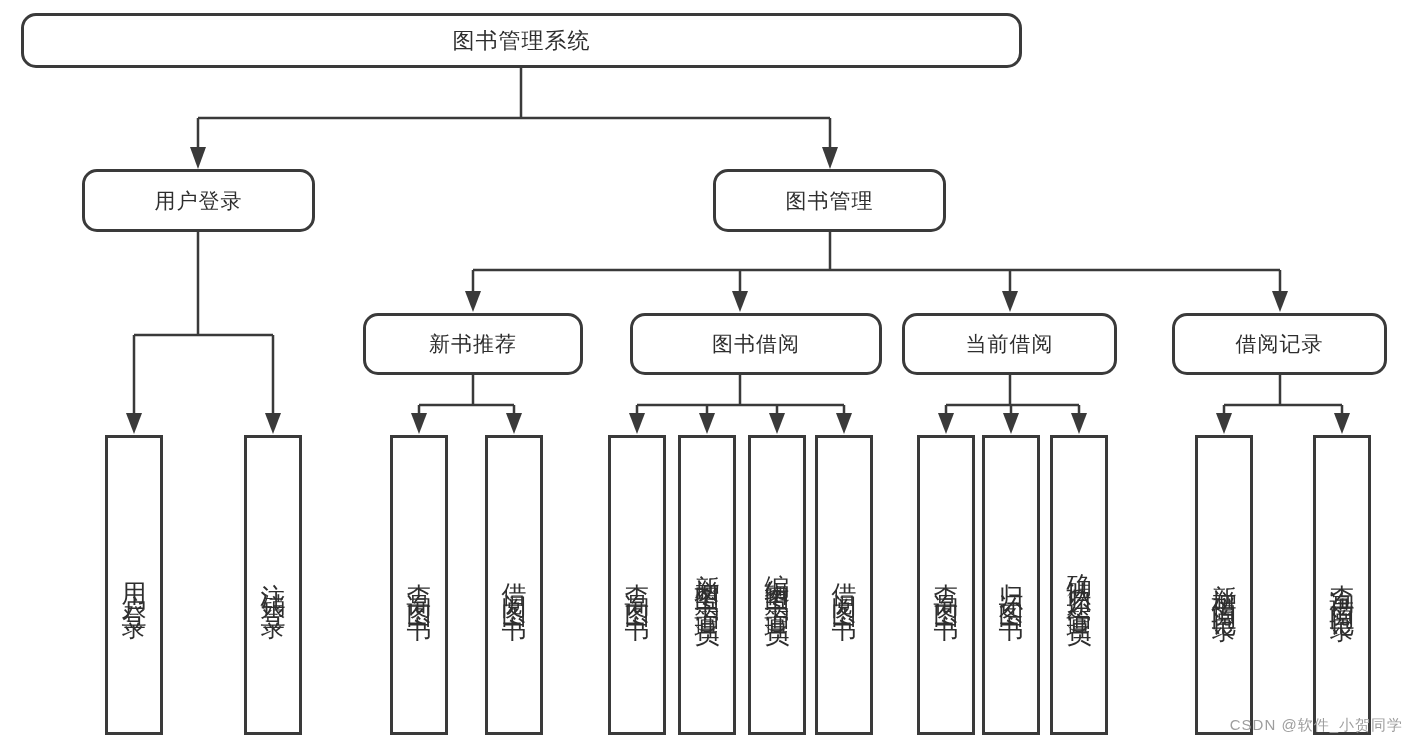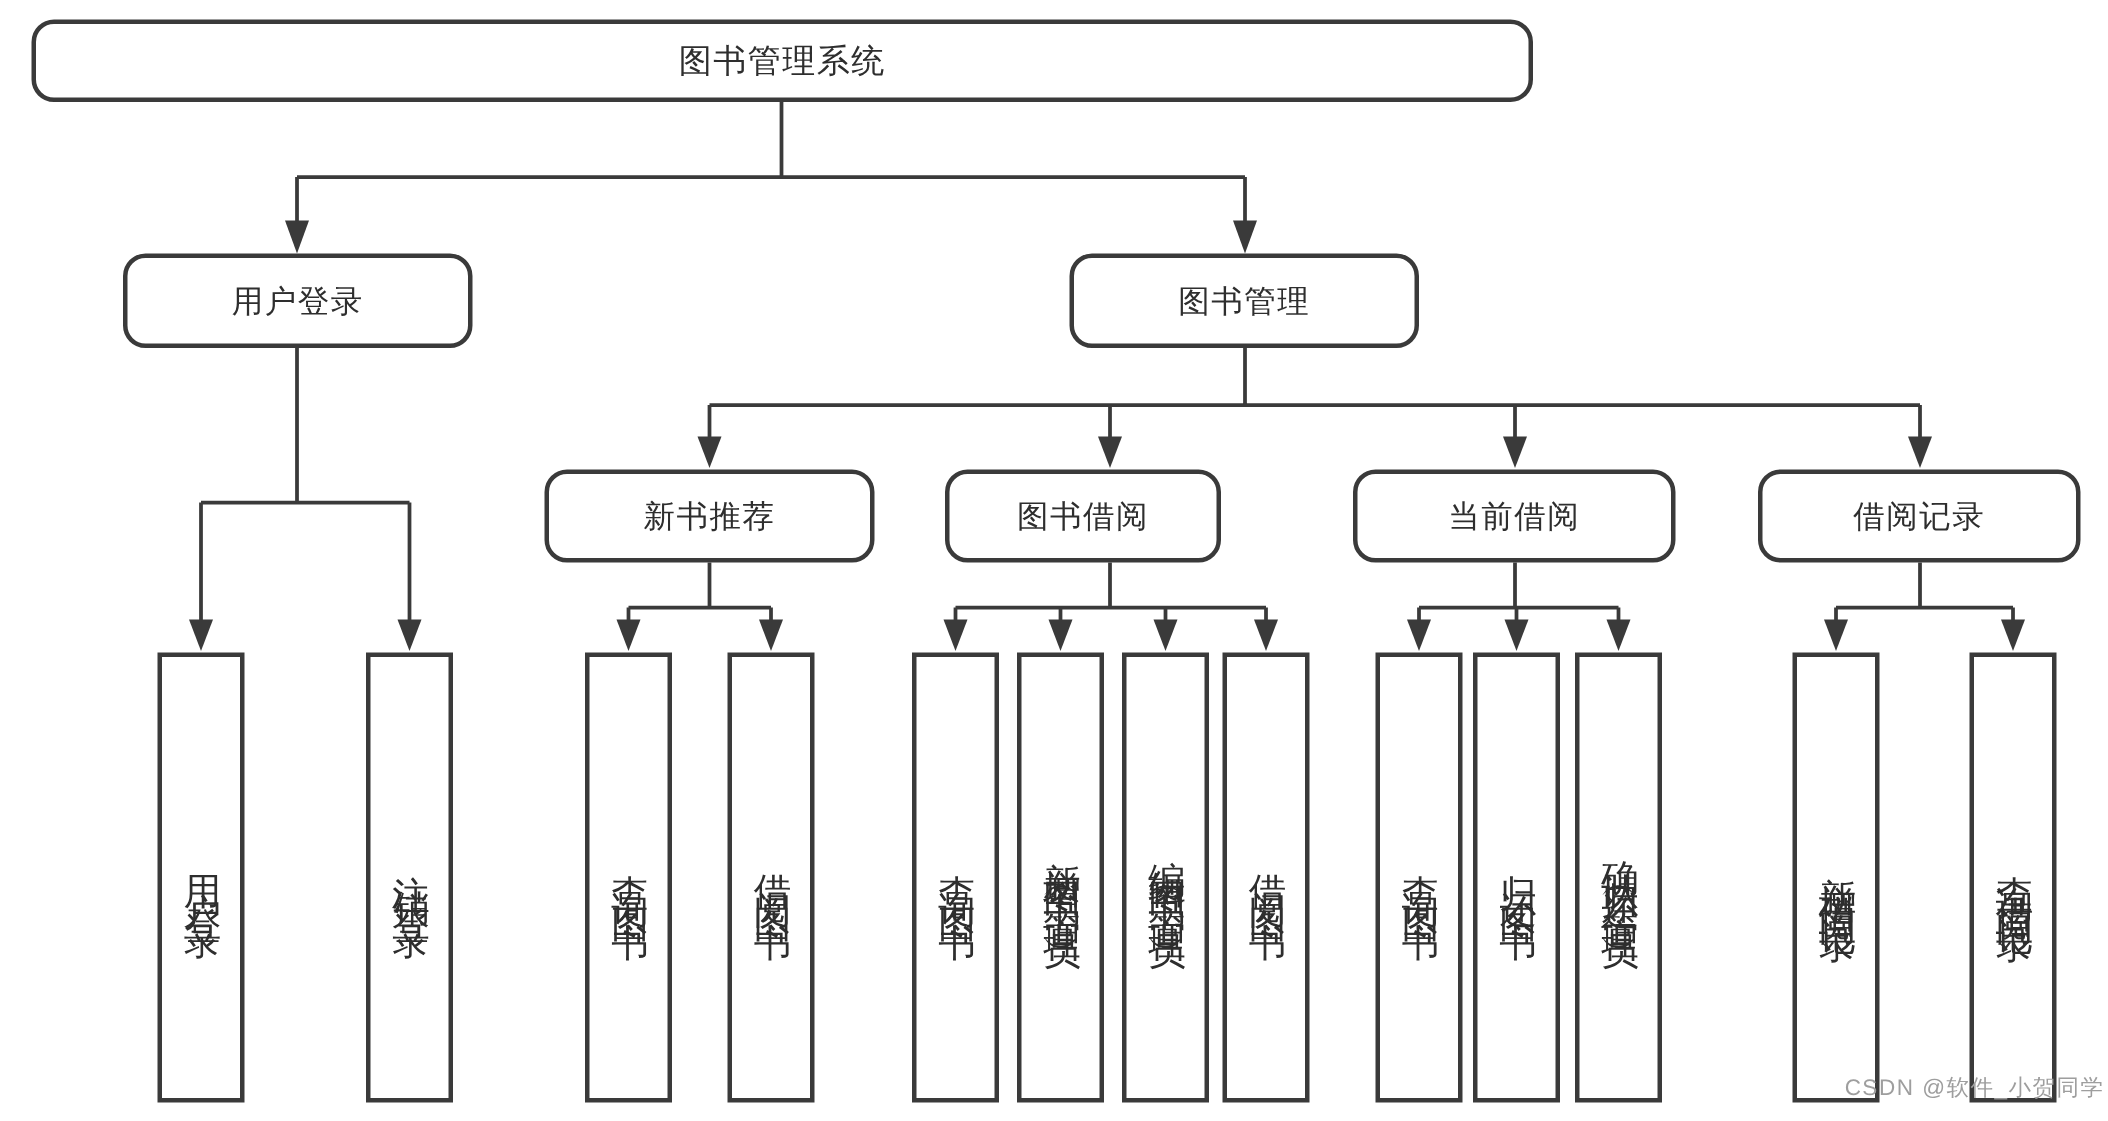--- a/index.html
+++ b/index.html
@@ -78,21 +78,21 @@
       <polygon points="1334,413 1350,413 1342,434"></polygon>
     </g>
   </svg>
 
   <div class="box h-box root-box" style="left:21px;top:13px;width:1001px;height:55px;">图书管理系统</div>
 
   <div class="box h-box" style="left:82px;top:169px;width:233px;height:63px;">用户登录</div>
   <div class="box h-box" style="left:713px;top:169px;width:233px;height:63px;">图书管理</div>
 
   <div class="box h-box" style="left:363px;top:313px;width:220px;height:62px;">新书推荐</div>
-  <div class="box h-box" style="left:630px;top:313px;width:184px;height:62px;">图书借阅</div>
+  <div class="box h-box" style="left:630px;top:313px;width:252px;height:62px;">图书借阅</div>
   <div class="box h-box" style="left:902px;top:313px;width:215px;height:62px;">当前借阅</div>
   <div class="box h-box" style="left:1172px;top:313px;width:215px;height:62px;">借阅记录</div>
 
   <div class="box v-box short" style="left:105px;top:435px;width:58px;height:300px;">
     <span>用户登录</span>
   </div>
   <div class="box v-box short" style="left:244px;top:435px;width:58px;height:300px;">
     <span>注销登录</span>
   </div>
 

